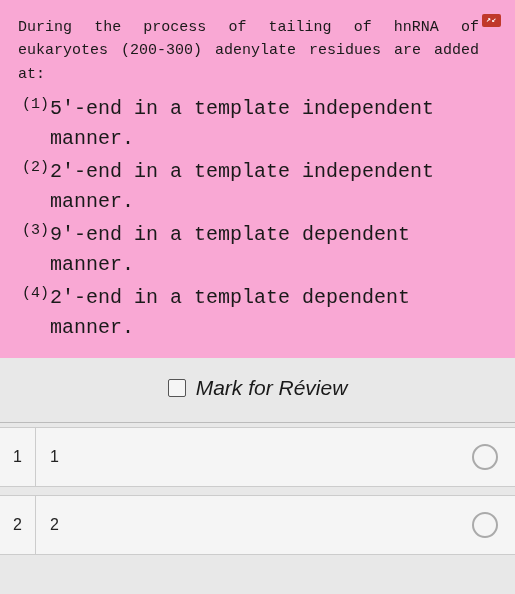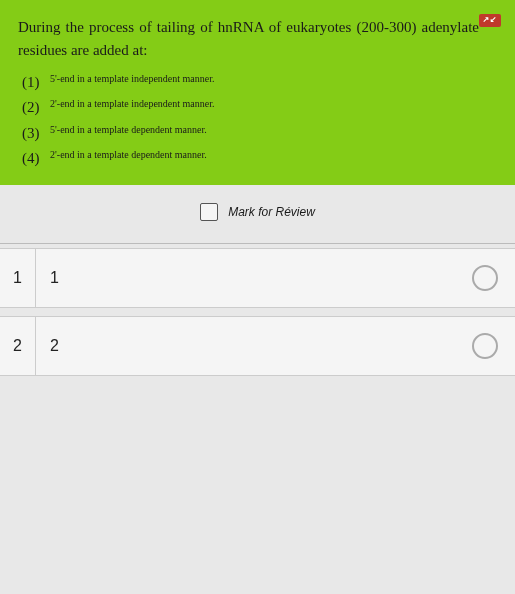--- a/index.html
+++ b/index.html
@@ -11,23 +11,24 @@
     body {
       width: 515px;
       min-height: 594px;
       background-color: #e8e8e8;
       font-family: Georgia, 'Times New Roman', serif;
       font-size: 15px;
       color: #1a1a1a;
     }
 
     .question-container {
-      background-color: #84cc16;
+      background-color: #f9a8d4;
       padding: 16px 36px 12px 18px;
       position: relative;
+      font-family: Liberation Mono, monospace;
     }
 
     .question-text {
       line-height: 1.55;
       margin-bottom: 8px;
       text-align: justify;
     }
 
     .options-list {
       margin-top: 6px;
@@ -40,21 +41,21 @@
       margin-bottom: 3px;
       line-height: 1.5;
     }
 
     .option-number {
       min-width: 28px;
       font-size: 15px;
     }
 
     .option-text {
-      font-size: 10px;
+      font-size: 20px;
     }
 
     .expand-icon {
       position: absolute;
       top: 14px;
       right: 14px;
       background-color: #c0392b;
       color: white;
       font-size: 9px;
       font-weight: bold;
@@ -76,21 +77,21 @@
       width: 18px;
       height: 18px;
       border: 1.5px solid #555;
       background-color: #f5f5f5;
       margin-right: 10px;
       border-radius: 2px;
       flex-shrink: 0;
     }
 
     .mark-review-label {
-      font-size: 12px;
+      font-size: 21px;
       color: #1a1a1a;
       font-family: Arial, sans-serif;
       font-style: italic;
     }
 
     .answer-options-container {
       background-color: #e8e8e8;
     }
 
     .answer-option-row {
@@ -157,21 +158,21 @@
     <div class="option-item">
       <span class="option-number">(1)</span>
       <span class="option-text">5'-end in a template independent manner.</span>
     </div>
     <div class="option-item">
       <span class="option-number">(2)</span>
       <span class="option-text">2'-end in a template independent manner.</span>
     </div>
     <div class="option-item">
       <span class="option-number">(3)</span>
-      <span class="option-text">5'-end in a template dependent manner.</span>
+      <span class="option-text">9'-end in a template dependent manner.</span>
     </div>
     <div class="option-item">
       <span class="option-number">(4)</span>
       <span class="option-text">2'-end in a template dependent manner.</span>
     </div>
   </div>
 
   <div class="expand-icon">
     <div style="font-size:8px; line-height:1.1;">↗↙</div>
   </div>

